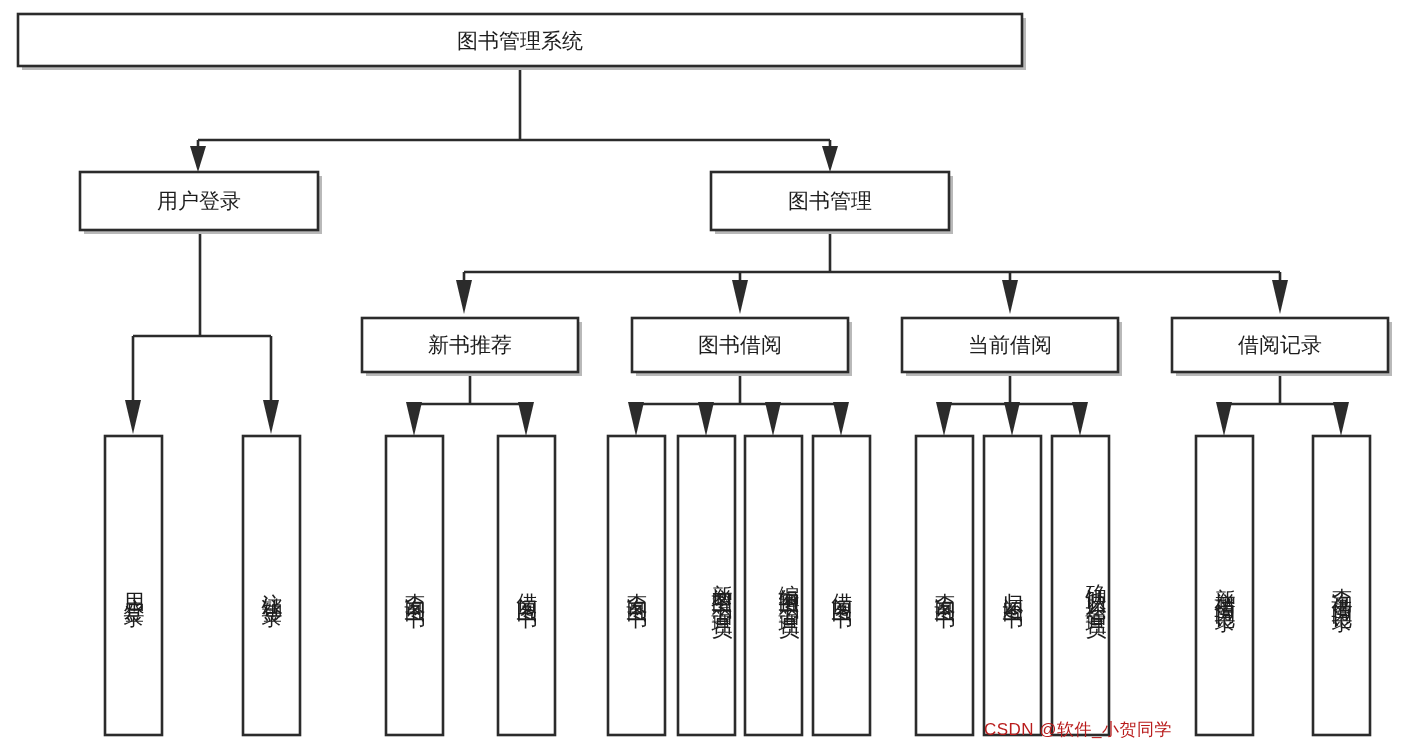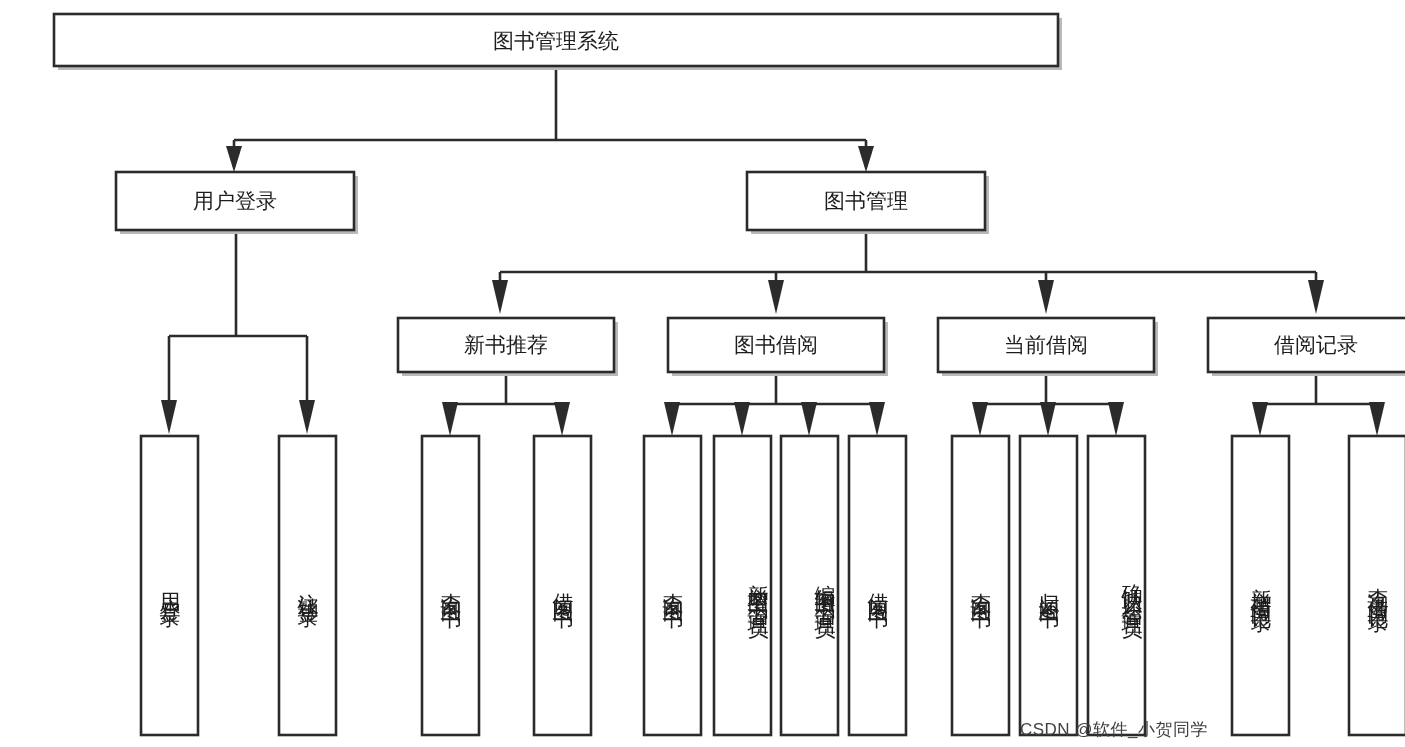--- a/index.html
+++ b/index.html
@@ -11,21 +11,20 @@
     width: 1405px;
     height: 747px;
     font-family: "Liberation Sans", "DejaVu Sans", sans-serif;
     overflow: hidden;
   }
   #diagram-root {
     position: relative;
     width: 1178px;
     height: 747px;
     background: #ffffff;
-    margin-left: 36px;
   }
   svg.diagram-canvas {
     position: absolute;
     left: 0;
     top: 0;
     width: 1405px;
     height: 747px;
   }
   .node-box {
     fill: #ffffff;
@@ -65,21 +64,21 @@
     color: #1d1d1d;
     white-space: nowrap;
     pointer-events: none;
   }
   .watermark {
     position: absolute;
     right: 6px;
     bottom: 6px;
     font-family: "Liberation Sans", "DejaVu Sans", sans-serif;
     font-size: 17px;
-    color: #404040;
+    color: #b91c1c;
     letter-spacing: 0.5px;
     white-space: nowrap;
   }
 </style>
 </head>
 <body>
 
 <div id="diagram-root">
 
   <svg class="diagram-canvas" viewBox="0 0 1405 747" xmlns="http://www.w3.org/2000/svg">

